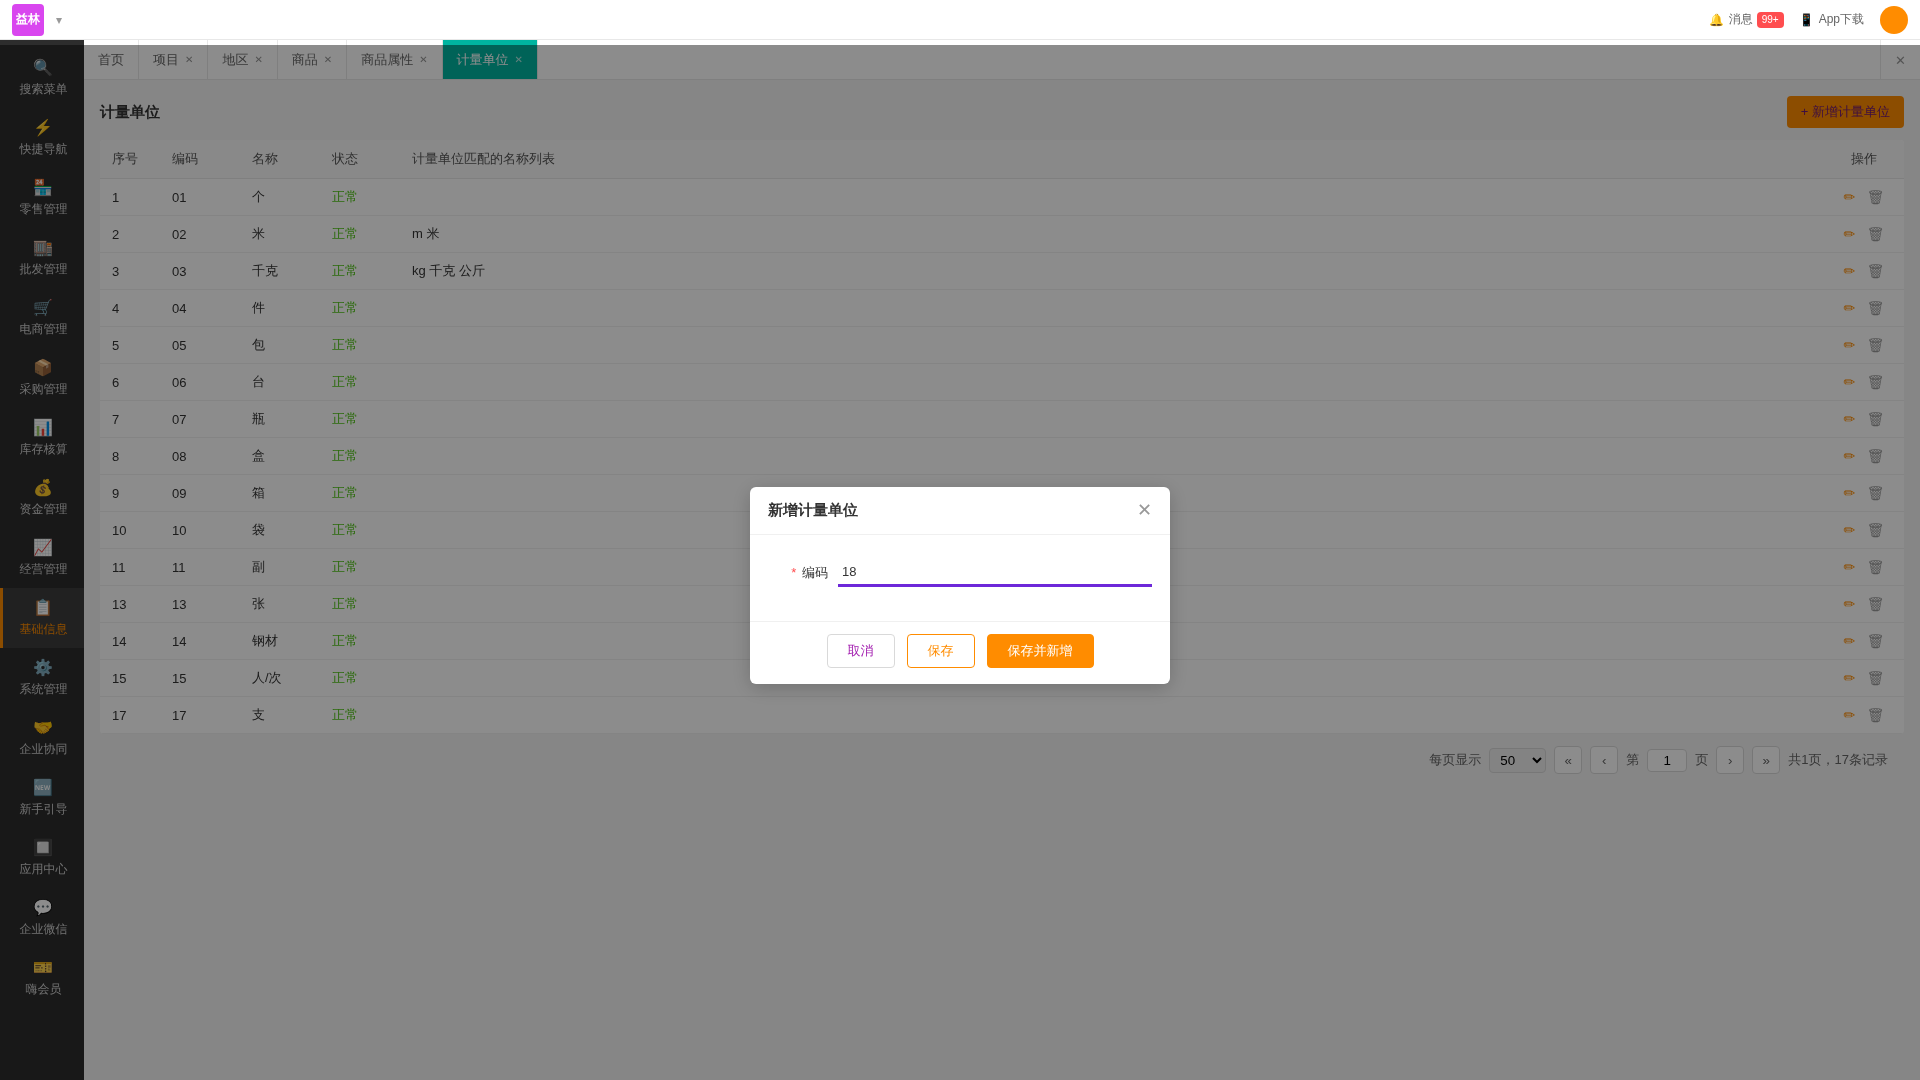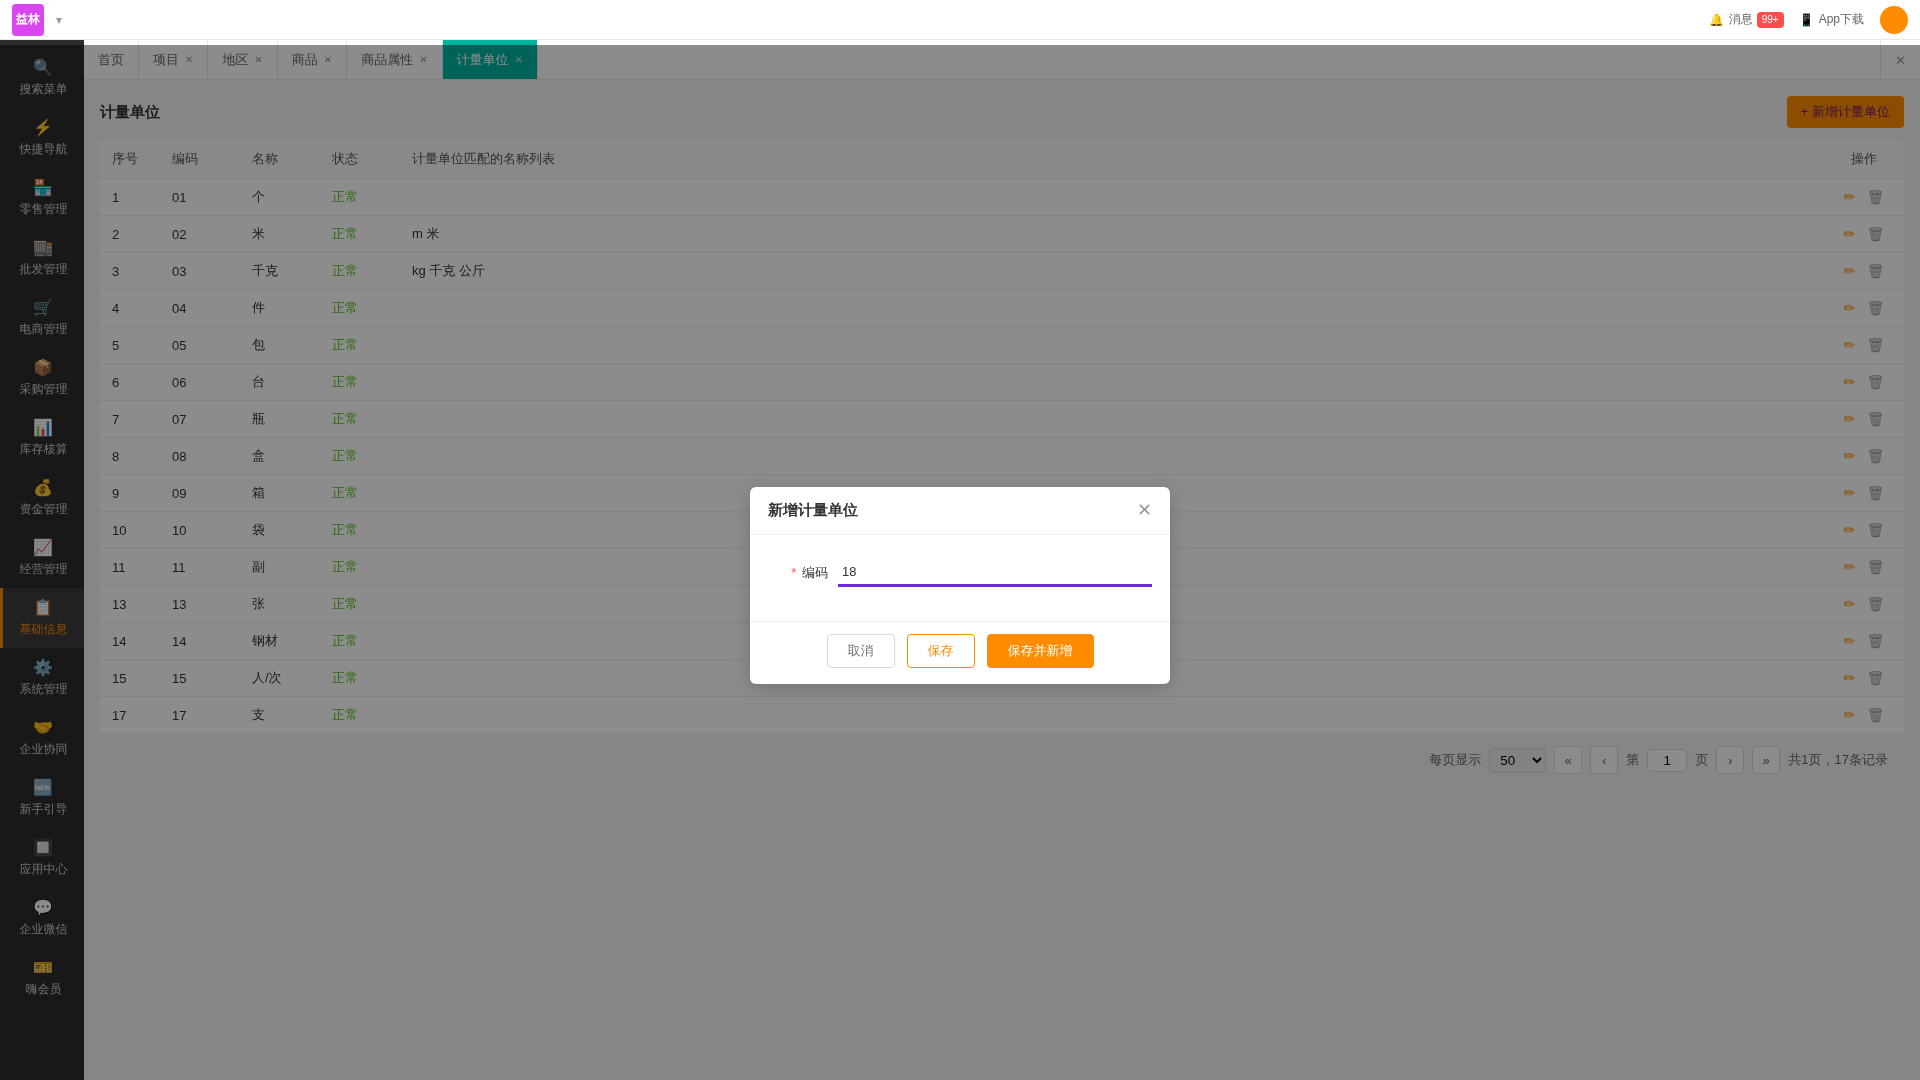--- a/index.html
+++ b/index.html
@@ -64,21 +64,21 @@
     .modal-header { padding: 14px 18px; border-bottom: 1px solid #f0f0f0; display: flex; align-items: center; justify-content: space-between; }
     .modal-title { font-size: 15px; font-weight: 600; color: #333; }
     .modal-close { cursor: pointer; color: #999; font-size: 18px; line-height: 1; }
     .modal-body { padding: 24px 18px 16px; }
     .form-row { display: flex; align-items: center; margin-bottom: 18px; }
     .form-label { width: 60px; text-align: right; margin-right: 10px; color: #333; font-size: 13px; }
     .form-label .required { color: #ff4d4f; margin-right: 2px; }
     .form-input { flex: 1; border: none; border-bottom: 3px solid #6d28d9; padding: 5px 4px; font-size: 13px; outline: none; color: #333; }
     .form-input.focused { border-bottom-color: #ff8c00; }
     .modal-footer { padding: 12px 18px 16px; display: flex; align-items: center; justify-content: center; gap: 12px; border-top: 1px solid #f0f0f0; }
-    .btn-cancel { border: 1px solid #d9d9d9; background: #fff; color: #737373; border-radius: 4px; padding: 7px 20px; cursor: pointer; font-size: 13px; }
+    .btn-cancel { border: 1px solid #d9d9d9; background: #fff; color: #a21caf; border-radius: 4px; padding: 7px 20px; cursor: pointer; font-size: 13px; }
     .btn-save { border: 1px solid #ff8c00; background: #fff; color: #ff8c00; border-radius: 4px; padding: 7px 20px; cursor: pointer; font-size: 13px; }
     .btn-save-new { background: #ff8c00; border: 1px solid #ff8c00; color: #fff; border-radius: 4px; padding: 7px 20px; cursor: pointer; font-size: 13px; }
 
     .col-seq { width: 60px; }
     .col-code { width: 80px; }
     .col-name { width: 80px; }
     .col-status { width: 80px; }
     .col-match { }
     .col-action { width: 80px; text-align: center; }
   </style>

